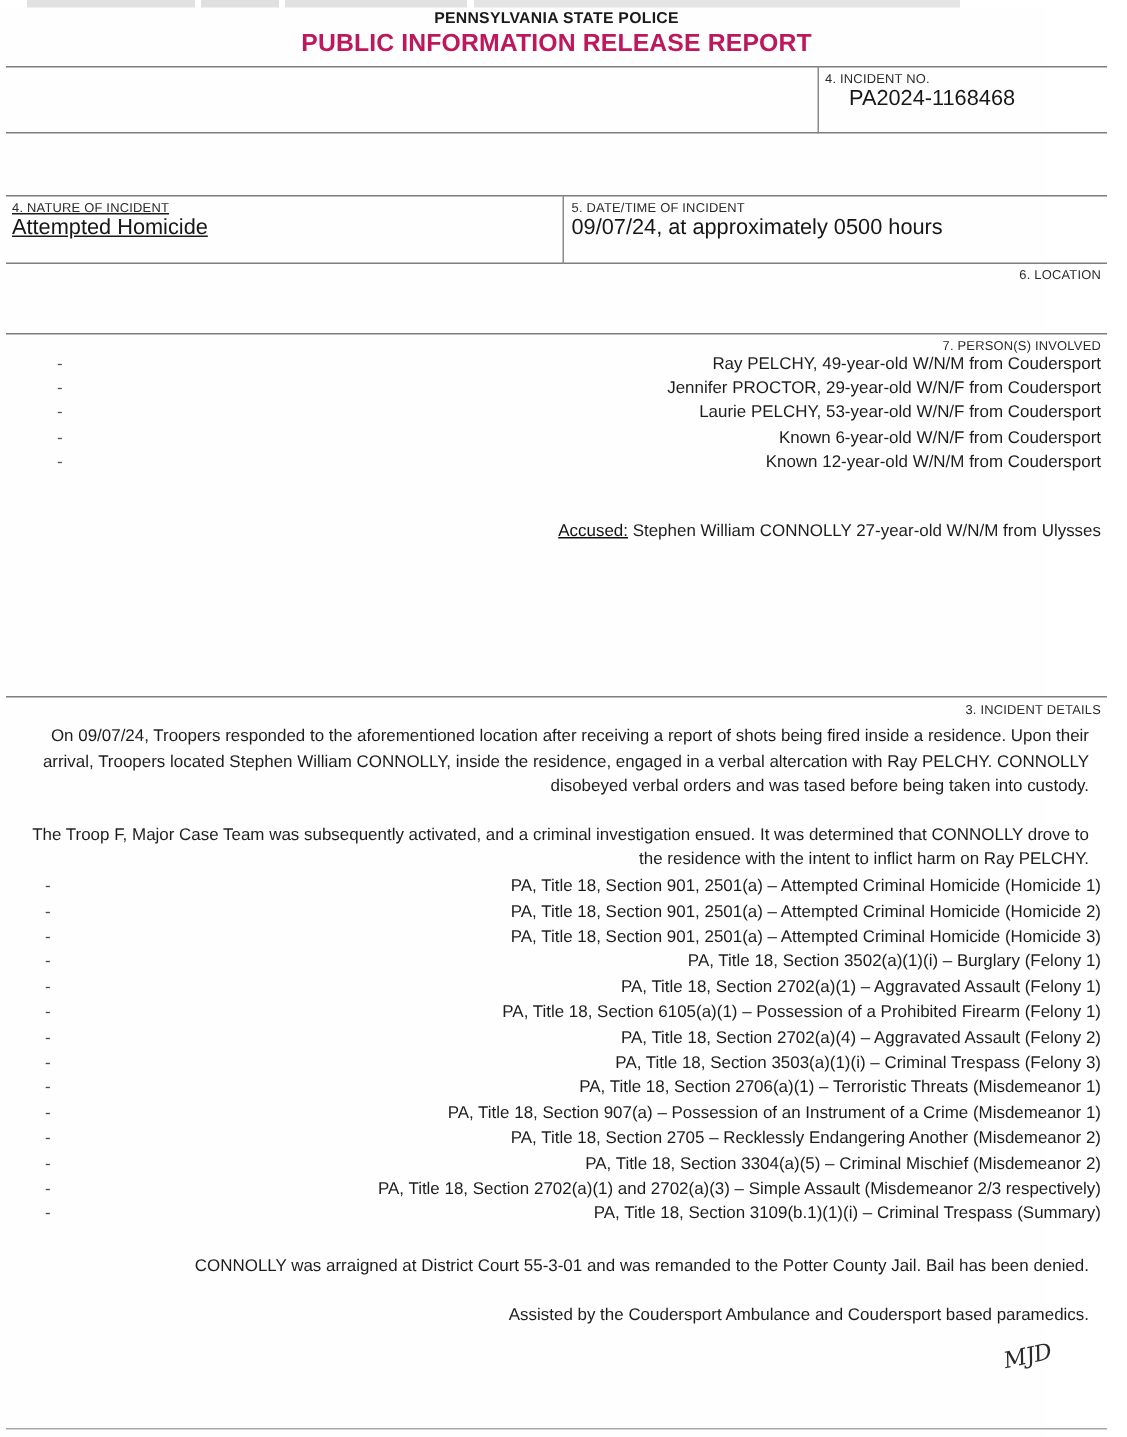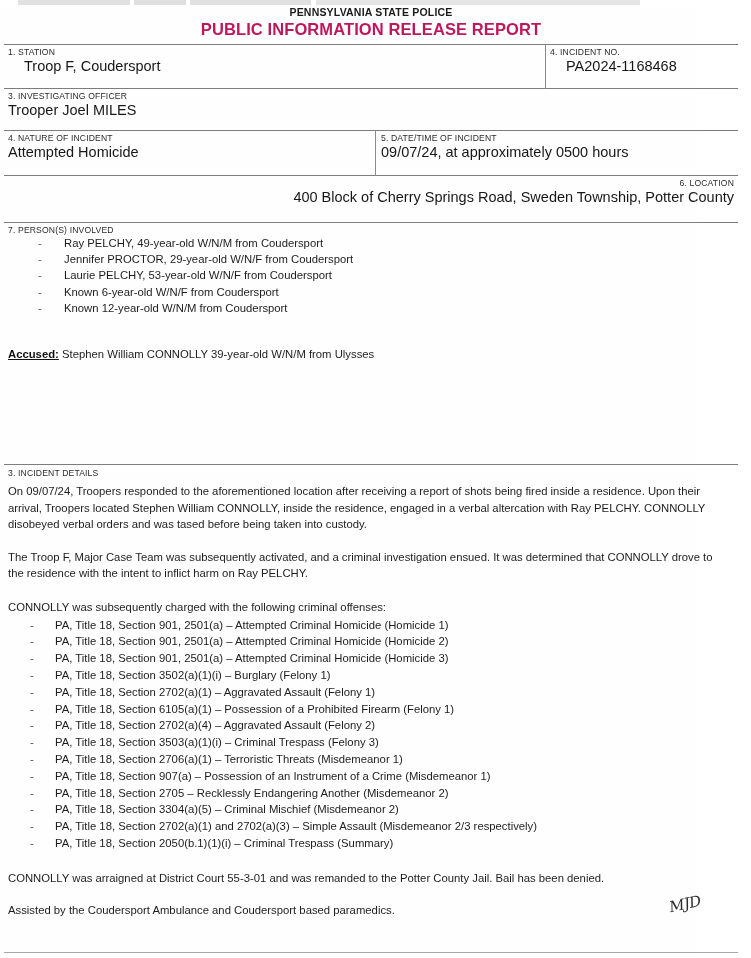--- a/index.html
+++ b/index.html
@@ -92,21 +92,21 @@
   }
   .field-value {
     font-size: 14.5px;
     color: #171717;
     line-height: 18px;
     white-space: nowrap;
   }
   .field-value.indent { padding-left: 16px; }
 
   
-  .sec-body { position: absolute; }
+  .sec-body { position: absolute; text-align: right; }
   .sub-head {
     font-size: 11.6px;
     font-weight: bold;
     color: #141414;
     text-decoration: underline;
     line-height: 15px;
   }
   .person-list {
     list-style: none;
     margin: 0;
@@ -126,21 +126,21 @@
     left: 30px;
     color: #555;
   }
   .accused-line {
     font-size: 11.3px;
     line-height: 16px;
     color: #1d1d1d;
     white-space: nowrap;
   }
   .accused-line .lbl {
-    font-weight: bold;
+    font-weight: normal;
     text-decoration: underline;
     color: #121212;
   }
 
   
   .para {
     font-size: 11.3px;
     line-height: 16.6px;
     color: #1d1d1d;
     width: 718px;
@@ -192,88 +192,78 @@
   <div class="hline" style="top:88px;"></div>
   <div class="hline" style="top:130px;"></div>
   <div class="hline" style="top:175px;"></div>
   <div class="hline" style="top:222px;"></div>
   <div class="hline" style="top:464px;"></div>
   <div class="hline soft" style="top:952px;"></div>
 
   <div class="vline" style="left:545px; top:44px;  height:45px;"></div>
   <div class="vline" style="left:375px; top:130px; height:46px;"></div>
 
-  <div class="cell" style="left:8px; top:47px; width:530px;">
-    <div class="field-label">1. STATION</div>
-    <div class="field-value indent">Troop F, Coudersport</div>
-  </div>
 
   <div class="cell" style="left:550px; top:47px; width:186px;">
     <div class="field-label">4. INCIDENT NO.</div>
     <div class="field-value indent">PA2024-1168468</div>
   </div>
 
-  <div class="cell" style="left:8px; top:91px; width:726px;">
-    <div class="field-label">3. INVESTIGATING OFFICER</div>
-    <div class="field-value">Trooper Joel MILES</div>
-  </div>
-
-  <div class="cell" style="left:8px; top:133px; width:360px;">
+
+  <div class="cell" style="left:8px; top:133px; width:360px;text-decoration:underline;">
     <div class="field-label">4. NATURE OF INCIDENT</div>
     <div class="field-value">Attempted Homicide</div>
   </div>
 
   <div class="cell" style="left:381px; top:133px; width:355px;">
     <div class="field-label">5. DATE/TIME OF INCIDENT</div>
     <div class="field-value">09/07/24, at approximately 0500 hours</div>
   </div>
 
   <div class="cell" style="left:8px; top:178px; width:726px;text-align:right;">
     <div class="field-label">6. LOCATION</div>
-    <div class="field-value">400 Block of Cherry Springs Road, Sweden Township, Potter County</div>
   </div>
 
   <div class="sec-body" style="left:8px; top:225px; width:726px;">
     <div class="field-label">7. PERSON(S) INVOLVED</div>
     <ul class="person-list" style="margin-top:0;">
       <li>Ray PELCHY, 49-year-old W/N/M from Coudersport</li>
       <li>Jennifer PROCTOR, 29-year-old W/N/F from Coudersport</li>
       <li>Laurie PELCHY, 53-year-old W/N/F from Coudersport</li>
       <li>Known 6-year-old W/N/F from Coudersport</li>
       <li>Known 12-year-old W/N/M from Coudersport</li>
     </ul>
     <div class="accused-line" style="margin-top:30px;">
-      <span class="lbl">Accused:</span><span> Stephen William CONNOLLY 39-year-old W/N/M from Ulysses</span>
+      <span class="lbl">Accused:</span><span> Stephen William CONNOLLY 27-year-old W/N/M from Ulysses</span>
     </div>
   </div>
 
   <div class="sec-body" style="left:8px; top:468px; width:726px;">
     <div class="field-label">3. INCIDENT DETAILS</div>
 
     <div class="para" style="margin-top:5px;">On 09/07/24, Troopers responded to the aforementioned location after receiving a report of shots being fired inside a residence.  Upon their arrival, Troopers located Stephen William CONNOLLY, inside the residence, engaged in a verbal altercation with Ray PELCHY.  CONNOLLY disobeyed verbal orders and was tased before being taken into custody.</div>
 
     <div class="para" style="margin-top:16px;">The Troop F, Major Case Team was subsequently activated, and a criminal investigation ensued.  It was determined that CONNOLLY drove to the residence with the intent to inflict harm on Ray PELCHY.</div>
 
-    <div class="para" style="margin-top:17px;">CONNOLLY was subsequently charged with the following criminal offenses:</div>
 
     <ul class="charges" style="margin-top:1px;">
       <li>PA, Title 18, Section 901, 2501(a) – Attempted Criminal Homicide (Homicide 1)</li>
       <li>PA, Title 18, Section 901, 2501(a) – Attempted Criminal Homicide (Homicide 2)</li>
       <li>PA, Title 18, Section 901, 2501(a) – Attempted Criminal Homicide (Homicide 3)</li>
       <li>PA, Title 18, Section 3502(a)(1)(i) – Burglary (Felony 1)</li>
       <li>PA, Title 18, Section 2702(a)(1) – Aggravated Assault (Felony 1)</li>
       <li>PA, Title 18, Section 6105(a)(1) – Possession of a Prohibited Firearm (Felony 1)</li>
       <li>PA, Title 18, Section 2702(a)(4) – Aggravated Assault (Felony 2)</li>
       <li>PA, Title 18, Section 3503(a)(1)(i) – Criminal Trespass (Felony 3)</li>
       <li>PA, Title 18, Section 2706(a)(1) – Terroristic Threats (Misdemeanor 1)</li>
       <li>PA, Title 18, Section 907(a) – Possession of an Instrument of a Crime (Misdemeanor 1)</li>
       <li>PA, Title 18, Section 2705 – Recklessly Endangering Another (Misdemeanor 2)</li>
       <li>PA, Title 18, Section 3304(a)(5) – Criminal Mischief (Misdemeanor 2)</li>
       <li>PA, Title 18, Section 2702(a)(1) and 2702(a)(3) – Simple Assault (Misdemeanor 2/3 respectively)</li>
-      <li>PA, Title 18, Section 2050(b.1)(1)(i) – Criminal Trespass (Summary)</li>
+      <li>PA, Title 18, Section 3109(b.1)(1)(i) – Criminal Trespass (Summary)</li>
     </ul>
 
     <div class="para" style="margin-top:18px;">CONNOLLY was arraigned at District Court 55-3-01 and was remanded to the Potter County Jail.  Bail has been denied.</div>
 
     <div class="para" style="margin-top:16px;">Assisted by the Coudersport Ambulance and Coudersport based paramedics.</div>
   </div>
 
   <div class="initials" style="left:669px; top:895px;">MJD</div>
 
 </div>

